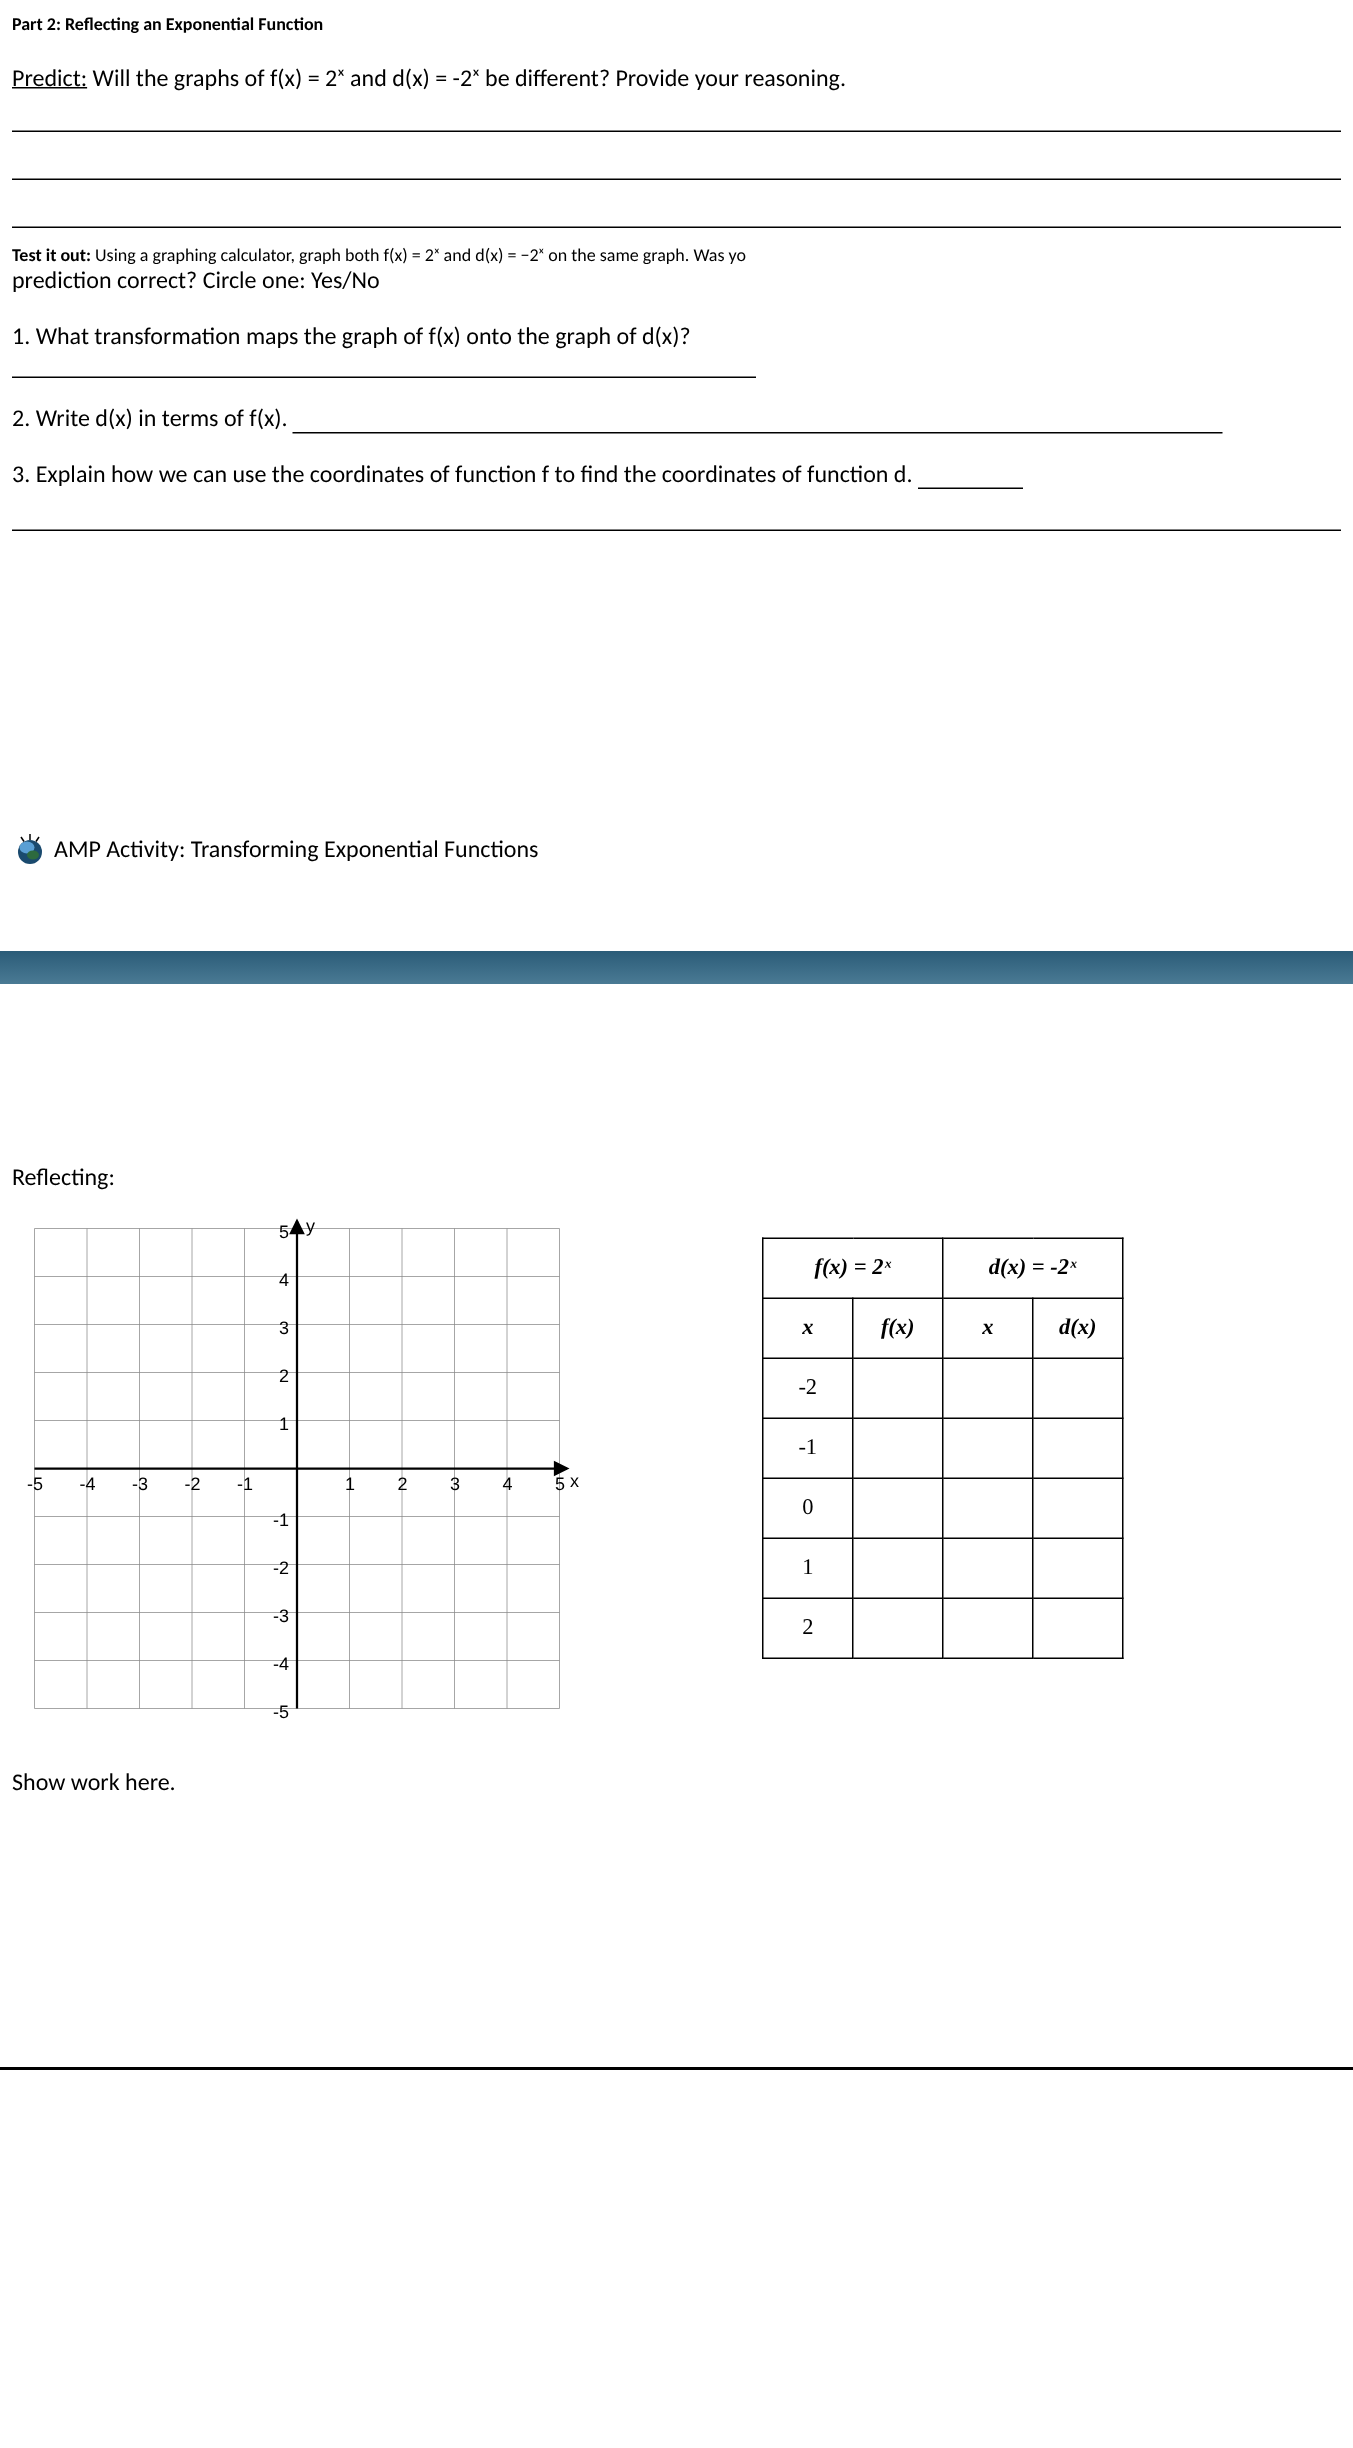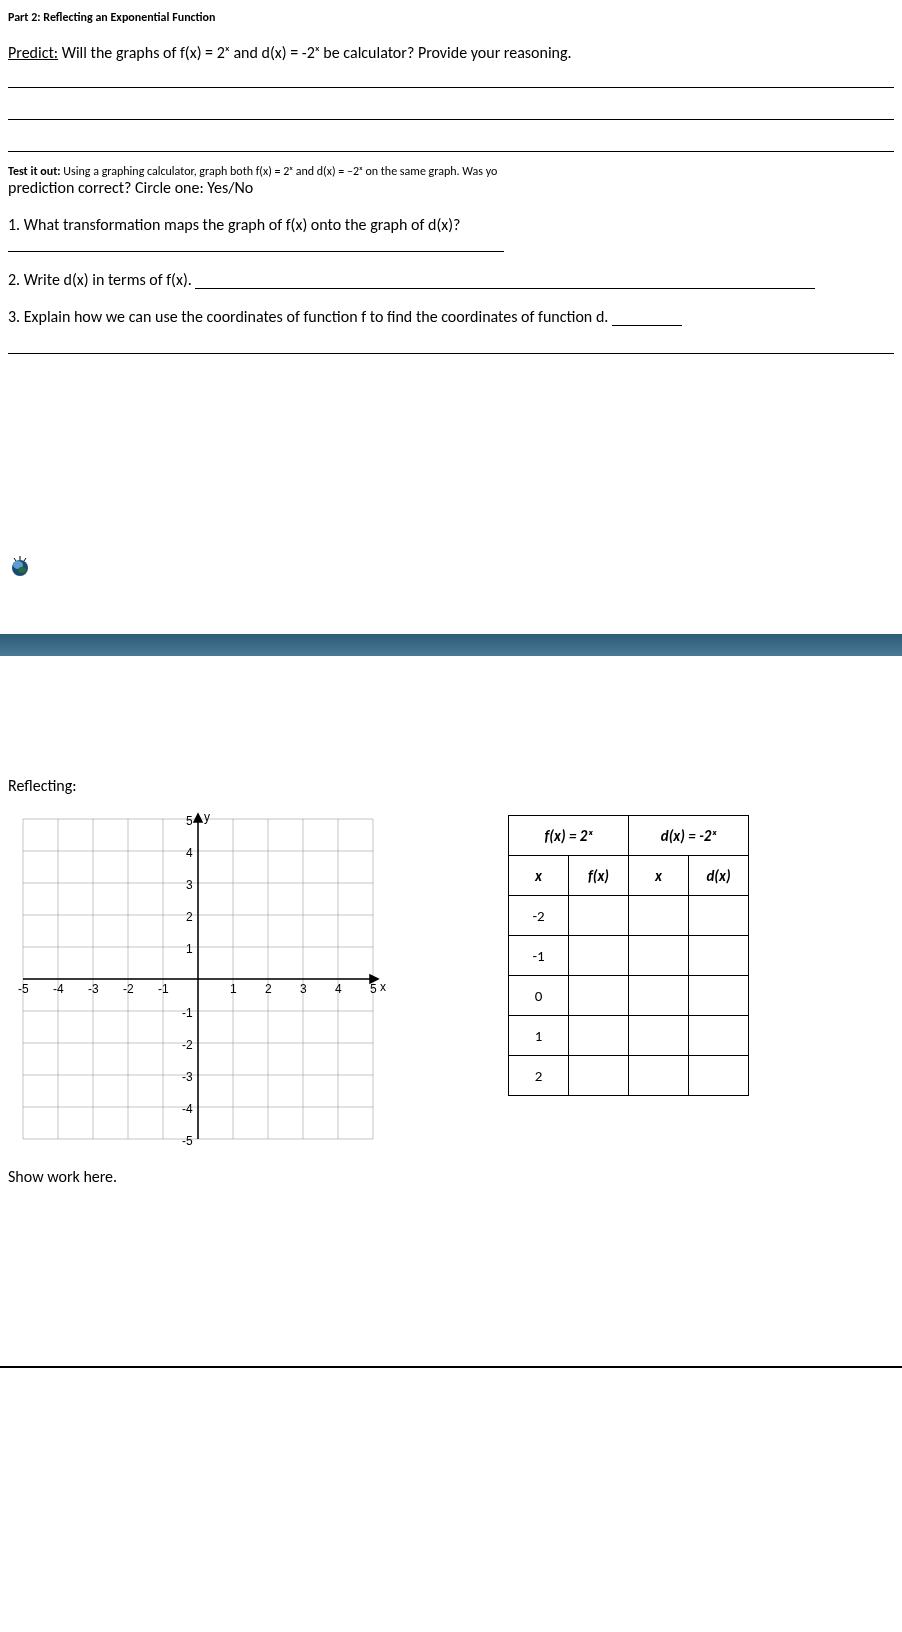--- a/index.html
+++ b/index.html
@@ -52,46 +52,47 @@
   .directions li { margin-bottom: 1px; }
   .worksheet-row {
     display: flex;
     align-items: flex-start;
     gap: 120px;
     margin-top: 14px;
   }
   .graph-box { width: 380px; height: 340px; }
   .value-table {
     border-collapse: collapse;
-    margin-top: 6px;
+    margin-top: 16px;
+    font-family: Liberation Serif, serif;
   }
   .value-table th, .value-table td {
     border: 1px solid #000;
     text-align: center;
     font-size: 15px;
     height: 40px;
     min-width: 60px;
     padding: 2px 6px;
   }
   .value-table th { font-weight: bold; font-style: italic; }
   .value-table .header-top th { font-style: normal; font-weight: bold; }
-  .show-work { margin-top: 18px; font-size: 16px; }
+  .show-work { margin-top: 30px; font-size: 16px; }
   .bottom-line {
     border-bottom: 2px solid #000;
     margin-top: 180px;
     margin-left: -8px;
     margin-right: -8px;
   }
 </style>
 </head>
 <body>
 
 <div class="section-header bold">Part 2: Reflecting an Exponential Function</div>
 <div class="predict-row">
-  <span class="underline">Predict:</span><span> Will the graphs of f(x) = 2ˣ and d(x) = -2ˣ be calculator? Provide your reasoning.</span>
+  <span class="underline">Predict:</span><span> Will the graphs of f(x) = 2ˣ and d(x) = -2ˣ be different? Provide your reasoning.</span>
 </div>
 <div class="line-full"></div>
 <div class="line-full"></div>
 <div class="line-full"></div>
 
 <div class="test-row">
   <span class="bold">Test it out:</span><span> Using a graphing calculator, graph both  f(x) = 2ˣ  and d(x) = −2ˣ  on the same graph. Was yo</span>
 </div>
 <div>prediction correct?  Circle one: Yes/No</div>
 
@@ -111,20 +112,21 @@
   <span class="amp-icon">
     <svg viewBox="0 0 24 24" width="24" height="24">
       <circle cx="12" cy="14" r="8" fill="#1a4a6e"></circle>
       <ellipse cx="10" cy="11" rx="5" ry="4" fill="#5a9fd4"></ellipse>
       <ellipse cx="14" cy="16" rx="4" ry="3" fill="#2d6a3e"></ellipse>
       <line x1="6" y1="4" x2="8" y2="7" stroke="#000" stroke-width="1"></line>
       <line x1="12" y1="2" x2="12" y2="6" stroke="#000" stroke-width="1"></line>
       <line x1="18" y1="4" x2="16" y2="7" stroke="#000" stroke-width="1"></line>
     </svg>
   </span>
+  <span>AMP Activity: Transforming Exponential Functions</span>
 </div>
 
 <div class="separator"></div>
 
 <div class="directions">
   <div>Reflecting:</div>
 </div>
 
 <div class="worksheet-row">
   <div class="graph-box">

